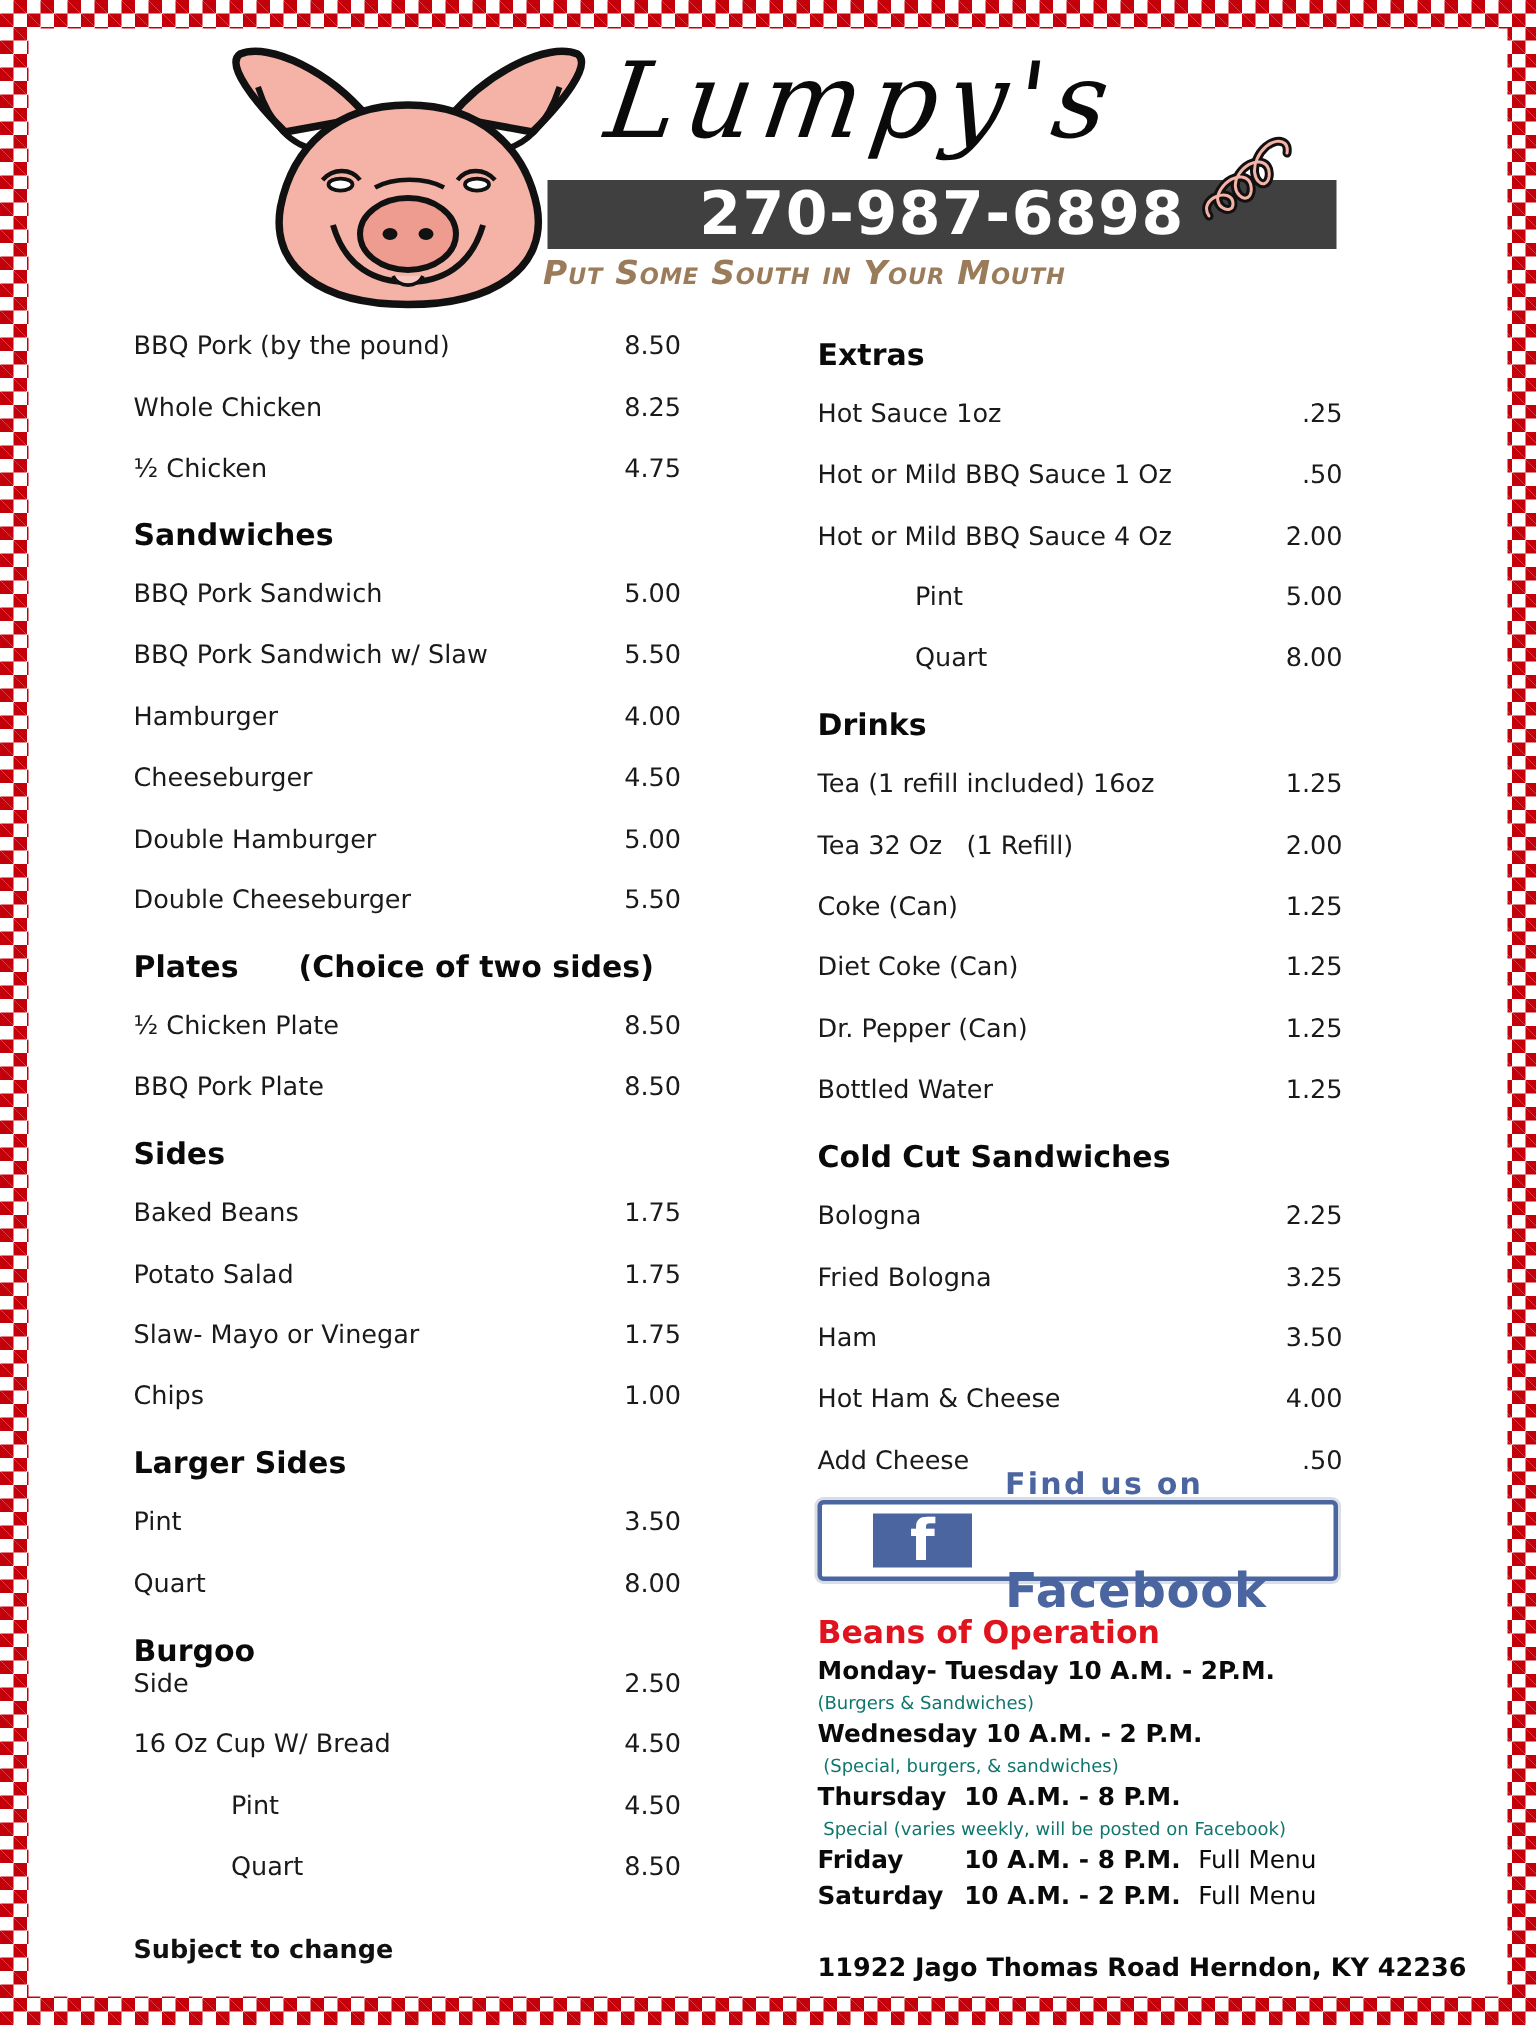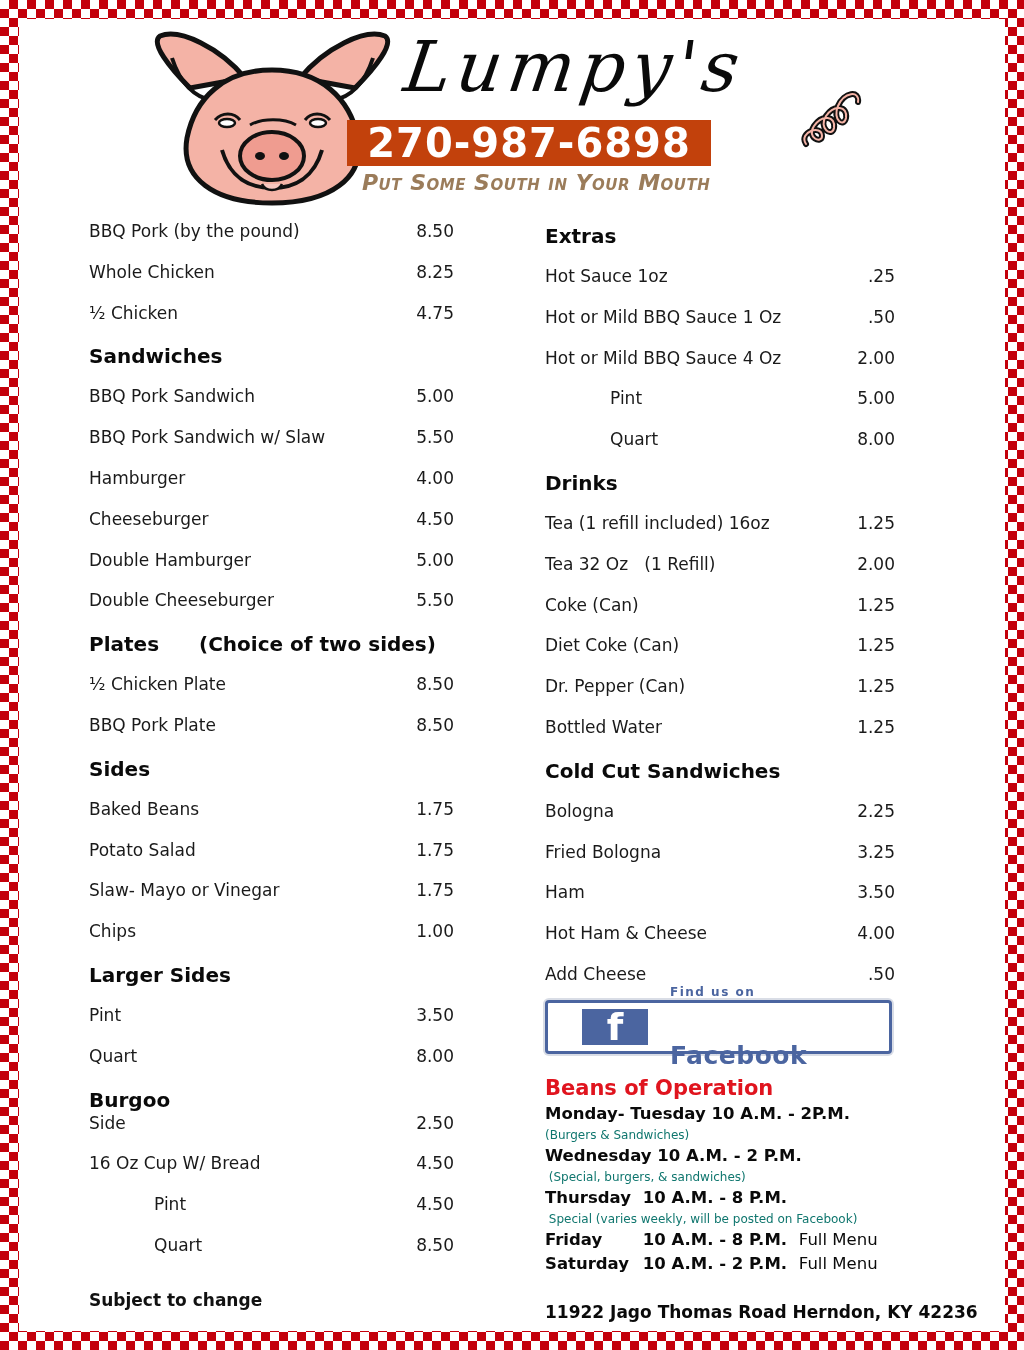--- a/index.html
+++ b/index.html
@@ -22,22 +22,22 @@
 
     
     .logo { position: absolute; left: 150px; top: 28px; width: 680px; height: 180px; }
     .pig { position: absolute; left: 0; top: 0; width: 245px; height: 178px; }
     .brand-name {
       position: absolute; left: 255px; top: 4px; font-family: "DejaVu Serif", serif;
       font-style: italic; font-size: 70px; letter-spacing: 6px; color: #0a0a0a;
       transform: skewX(-8deg); line-height: 1;
     }
     .phone-bar {
-      position: absolute; left: 197px; top: 92px; width: 364px; height: 46px;
-      background: #c2410c; color: #fff; font-weight: bold; font-size: 40px;
+      position: absolute; left: 215px; top: 92px; width: 526px; height: 46px;
+      background: #404040; color: #fff; font-weight: bold; font-size: 40px;
       display: flex; align-items: center; justify-content: center; letter-spacing: 1px;
       font-family: "DejaVu Sans", sans-serif;
     }
     .curl { position: absolute; left: 650px; top: 44px; width: 64px; height: 80px; }
     .tagline {
       position: absolute; left: 212px; top: 142px; color: #9b7c5a; font-style: italic;
       font-weight: bold; font-size: 22px; letter-spacing: 0.5px; font-variant: small-caps;
       font-family: "DejaVu Sans", sans-serif;
     }
 
@@ -63,22 +63,22 @@
       border: 3px solid #4b65a0; border-radius: 4px; background: #fff;
       box-shadow: 0 0 0 2px #d9dde6;
       display: flex; align-items: center;
     }
     .fb-logo {
       margin-left: 34px; width: 66px; height: 36px; background: #4b65a0; position: relative;
       display: flex; align-items: flex-end; justify-content: center;
     }
     .fb-logo span { color: #fff; font-weight: bold; font-size: 38px; line-height: 36px; font-family: "DejaVu Sans", sans-serif; }
     .fb-text { margin-left: 22px; color: #4b65a0; font-weight: bold; line-height: 1; font-family: "DejaVu Sans", sans-serif; }
-    .fb-text .l1 { font-size: 12px; letter-spacing: 1.5px; display: block; }
-    .fb-text .l2 { font-size: 25px; letter-spacing: 0.5px; display: block; margin-top: 45px; }
+    .fb-text .l1 { font-size: 20px; letter-spacing: 1.5px; display: block; }
+    .fb-text .l2 { font-size: 32px; letter-spacing: 0.5px; display: block; margin-top: 45px; }
 
     
     .hours { position: absolute; left: 545px; top: 1074px; width: 380px; font-family: "DejaVu Sans", sans-serif; }
     .hours-title { color: #e0141e; font-weight: bold; font-size: 21px; line-height: 28px; }
     .hours-line { font-size: 16.5px; font-weight: bold; line-height: 24px; white-space: nowrap; color: #0a0a0a; }
     .hours-line .day { display: inline-block; }
     .hours-line .day.w90 { width: 92px; }
     .hours-line .extra { font-weight: normal; margin-left: 6px; }
     .hours-note { font-size: 12px; line-height: 18px; color: #0f766e; white-space: nowrap; }
     .address { position: absolute; left: 545px; top: 1302px; font-size: 17px; font-weight: bold; color: #0a0a0a; font-family: "DejaVu Sans", sans-serif; white-space: nowrap; }

